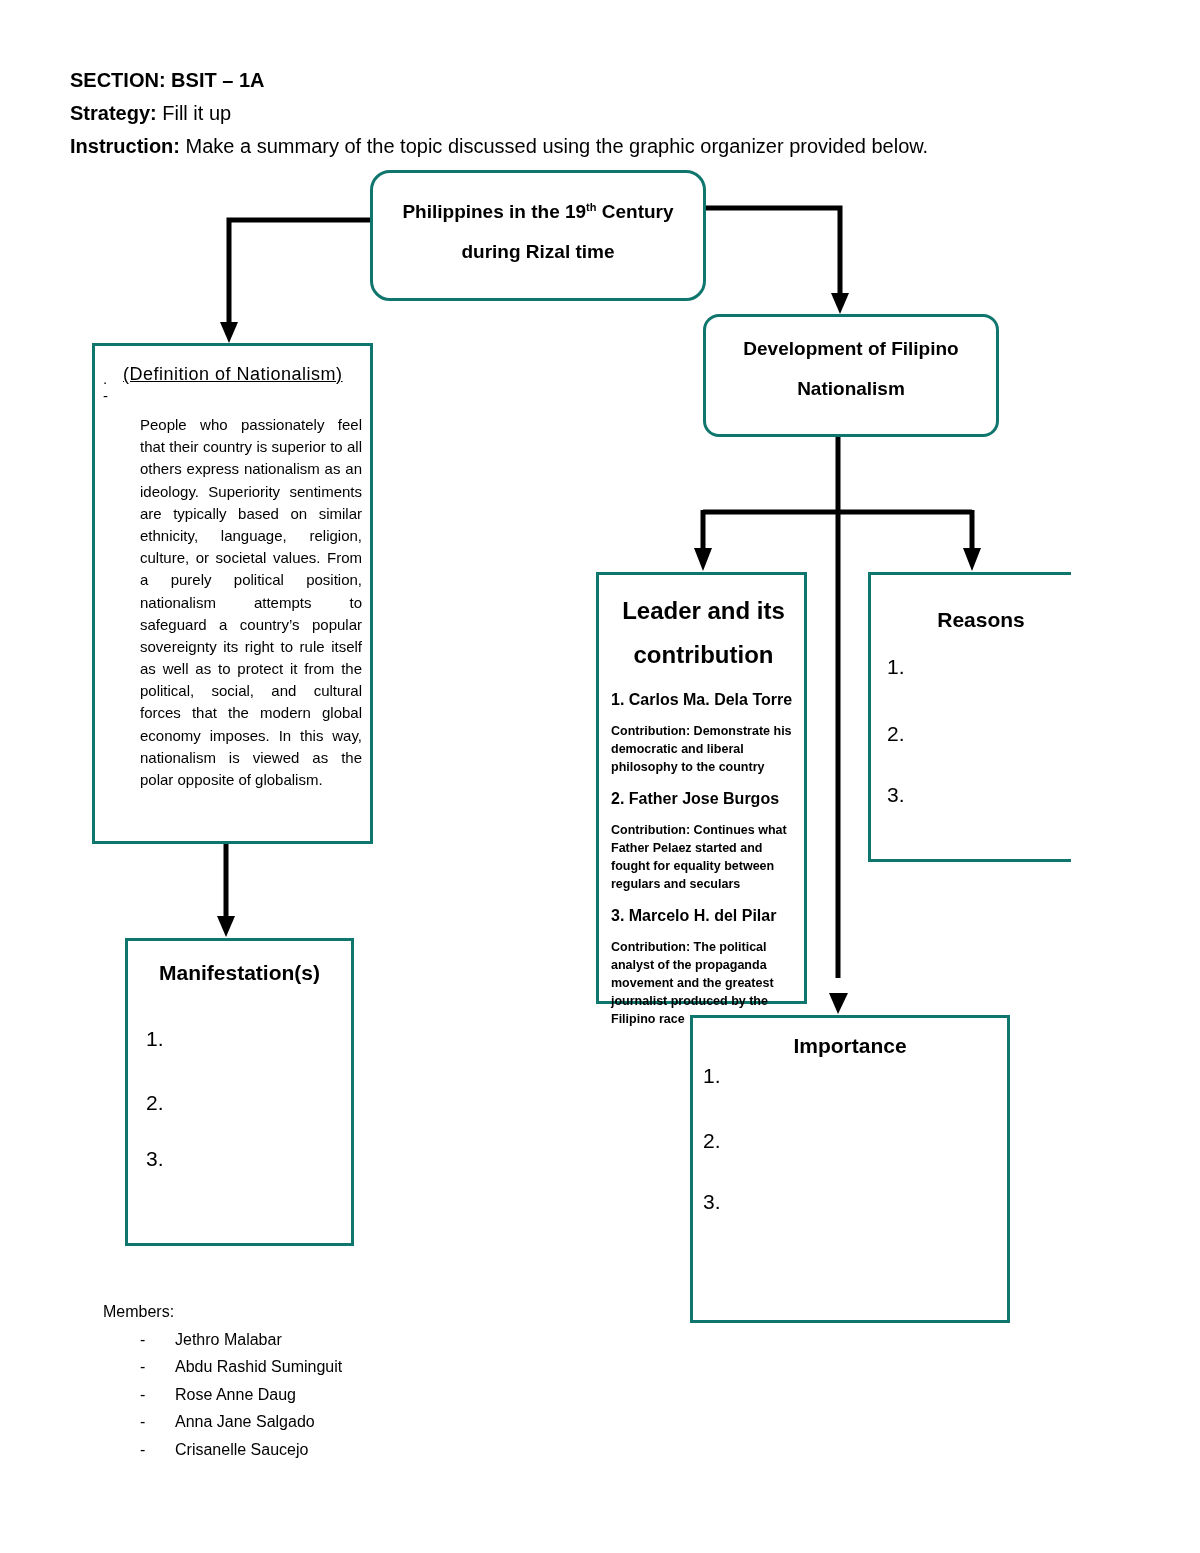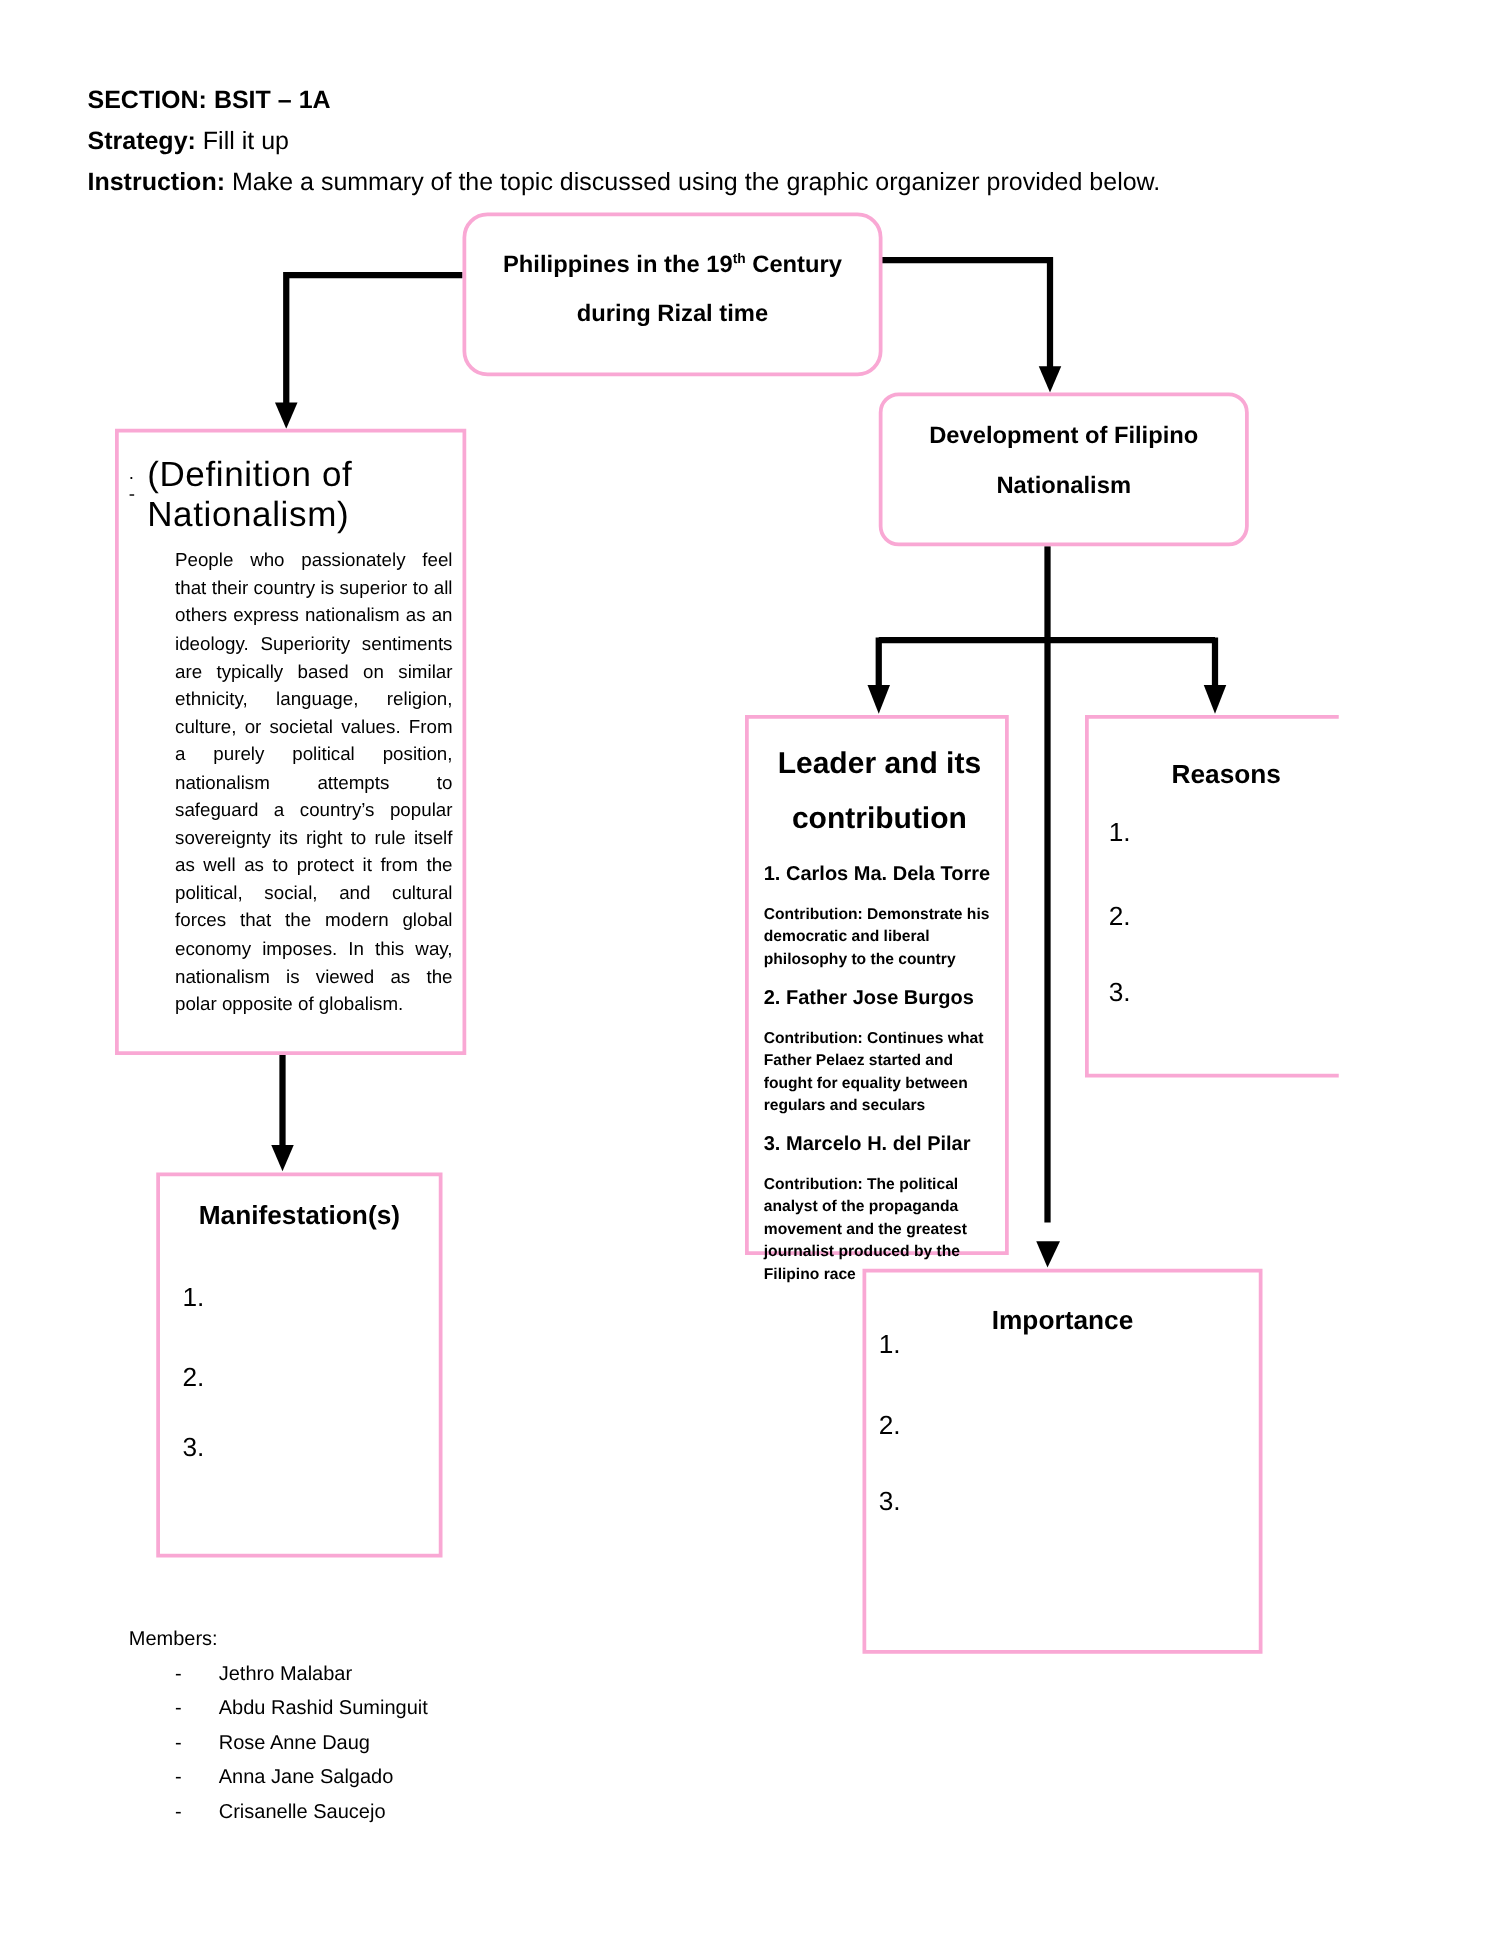--- a/index.html
+++ b/index.html
@@ -4,52 +4,52 @@
 <style>
   html,body{margin:0;padding:0;background:#ffffff;}
   .canvas{
     position:relative;width:1071px;height:1553px;background:#ffffff;
     font-family:"Liberation Sans",sans-serif;color:#000;overflow:hidden;
   }
   
   .header{position:absolute;left:70px;top:64px;font-size:20px;line-height:33px;}
   .b{font-weight:bold;}
   
-  .gbox{position:absolute;box-sizing:border-box;border:3px solid #f9a8d4;background:#fff;}
+  .gbox{position:absolute;box-sizing:border-box;border:3px solid #0f766e;background:#fff;}
   .rounded{border-radius:20px;}
   .box-title{font-weight:bold;text-align:center;font-size:19px;line-height:40px;}
   
   .box-root{left:370px;top:170px;width:336px;height:131px;}
   .box-root .box-title{margin-top:14px;}
   sup{font-size:0.58em;vertical-align:super;}
   
   .box-development{left:703px;top:314px;width:296px;height:123px;border-radius:16px;}
   .box-development .box-title{margin-top:12px;}
   
   .box-definition{left:92px;top:343px;width:281px;height:501px;}
   .def-title-row{display:flex;margin:18px 6px 0 8px;}
   .def-bullets{width:20px;font-size:15px;line-height:17px;padding-top:6px;}
-  .def-title{font-size:28px;letter-spacing:0.5px;}
+  .def-title{font-size:18px;letter-spacing:0.5px;text-decoration:underline;}
   .def-body{margin:10px 8px 0 45px;font-size:15px;line-height:1.48;text-align:justify;}
   
   .box-leader{left:596px;top:572px;width:211px;height:432px;padding:0 8px 0 12px;}
   .leader-title{font-weight:bold;text-align:center;font-size:24px;line-height:44px;margin-top:14px;}
   .li-name{font-size:16px;font-weight:600;margin:14px 0 0 0;line-height:18px;}
   .li-contrib{font-size:12.5px;font-weight:700;margin:13px 0 0 0;line-height:18px;}
   
   .num-title{font-weight:bold;text-align:center;font-size:21px;}
   .num{position:absolute;font-size:21px;}
   .box-reasons{left:868px;top:572px;width:226px;height:290px;}
   .box-reasons .num-title{margin-top:33px;}
   .box-reasons .n1{left:16px;top:80px;} .box-reasons .n2{left:16px;top:147px;} .box-reasons .n3{left:16px;top:208px;}
   .box-manifestation{left:125px;top:938px;width:229px;height:308px;}
   .box-manifestation .num-title{margin-top:20px;}
   .box-manifestation .n1{left:18px;top:86px;} .box-manifestation .n2{left:18px;top:150px;} .box-manifestation .n3{left:18px;top:206px;}
   .box-importance{left:690px;top:1015px;width:320px;height:308px;}
-  .box-importance .num-title{margin-top:27px;}
+  .box-importance .num-title{margin-top:16px;}
   .box-importance .n1{left:10px;top:46px;} .box-importance .n2{left:10px;top:111px;} .box-importance .n3{left:10px;top:172px;}
   
   .members{position:absolute;left:103px;top:1298px;font-size:16px;line-height:27.5px;}
   .member-row{display:flex;}
   .member-dash{width:35px;text-align:left;padding-left:37px;box-sizing:content-box;}
   
   .connectors{position:absolute;left:0;top:0;width:1200px;height:1553px;pointer-events:none;}
 </style>
 </head>
 <body>

